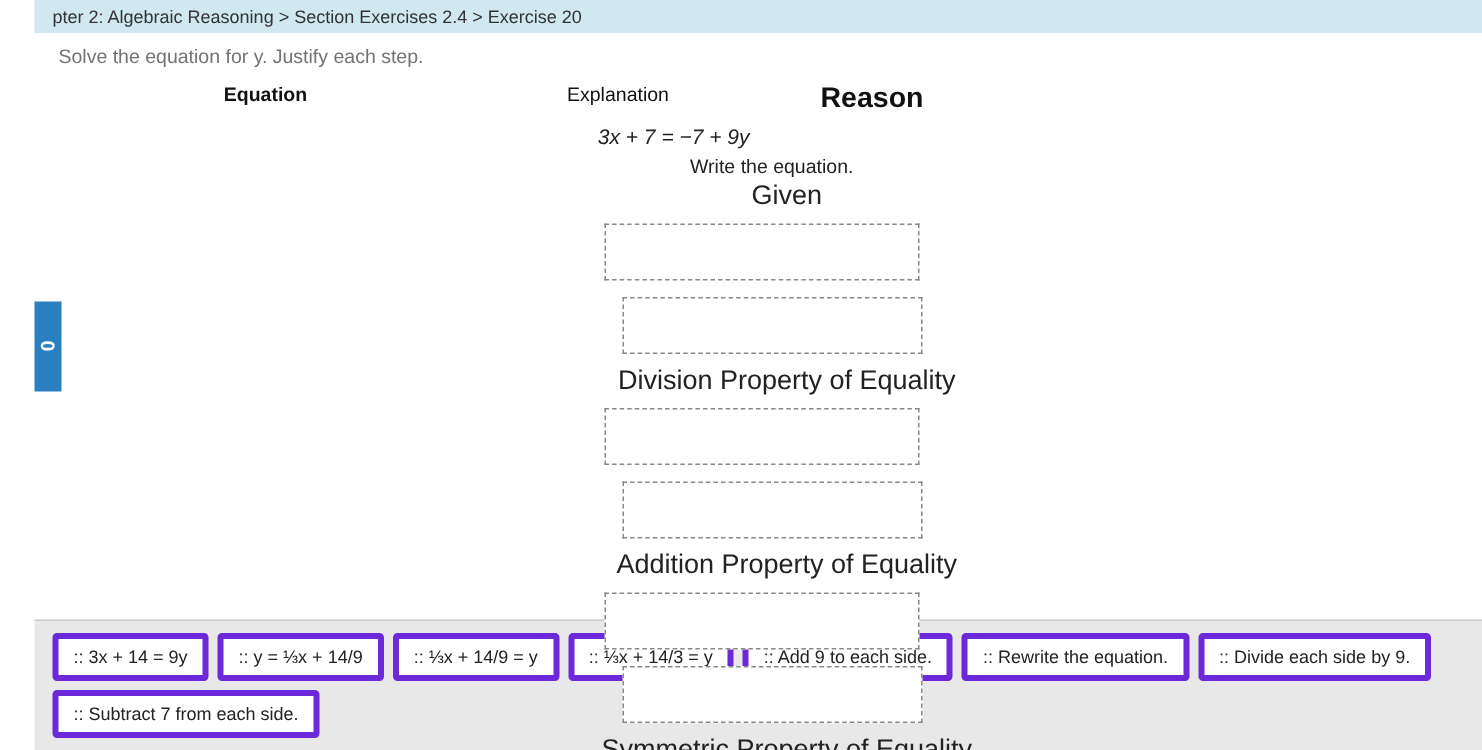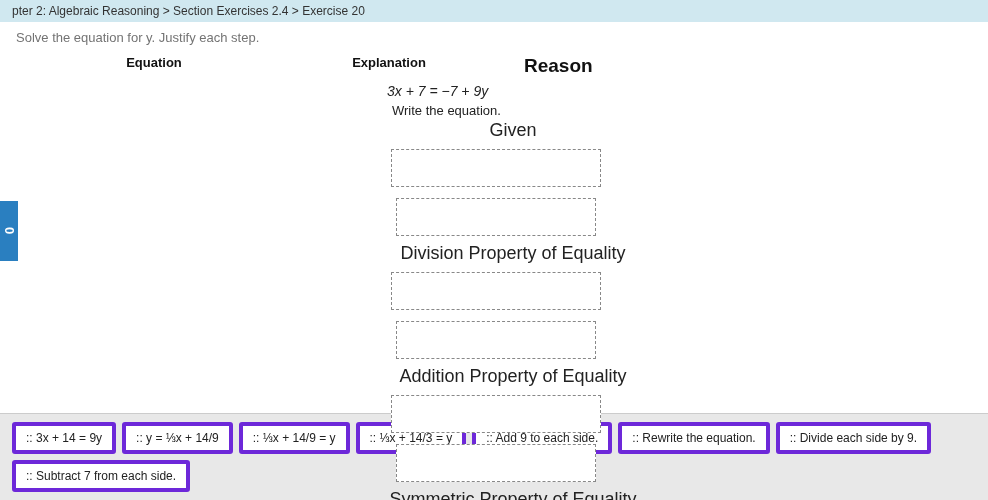--- a/index.html
+++ b/index.html
@@ -11,20 +11,21 @@
       overflow: hidden;
       position: relative;
     }
     .main-container {
       background: #fff;
       width: 988px;
       height: 500px;
       position: relative;
       display: flex;
       flex-direction: column;
+      padding-left: 23px;
     }
     .breadcrumb-bar {
       background: #d0e8f0;
       padding: 4px 12px;
       font-size: 12px;
       color: #333;
     }
     .problem-header {
       padding: 8px 16px 4px 16px;
       font-size: 13px;
@@ -43,21 +44,21 @@
     }
     .col-equation {
       width: 240px;
       font-weight: bold;
       font-size: 13px;
       text-align: center;
       color: #111;
     }
     .col-explanation {
       width: 230px;
-      font-weight: bold;
+      font-weight: normal;
       font-size: 13px;
       text-align: center;
       color: #111;
     }
     .col-reason {
       flex: 1;
       font-weight: bold;
       font-size: 19px;
       color: #111;
       padding-left: 20px;
@@ -72,20 +73,21 @@
       width: 240px;
       font-size: 14px;
       color: #222;
       padding: 2px 4px;
     }
     .cell-explanation {
       width: 230px;
       font-size: 13px;
       color: #222;
       padding: 2px 4px;
+      text-align: center;
     }
     .cell-reason {
       flex: 1;
       font-size: 18px;
       color: #222;
       padding-left: 20px;
     }
     .dashed-box {
       border: 1.5px dashed #888;
       background: #fff;

